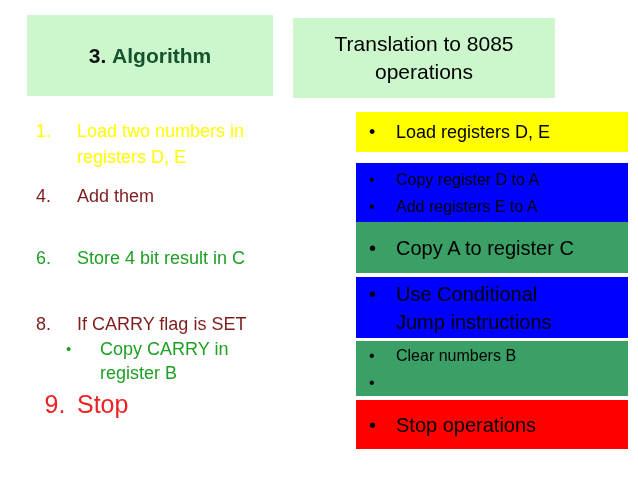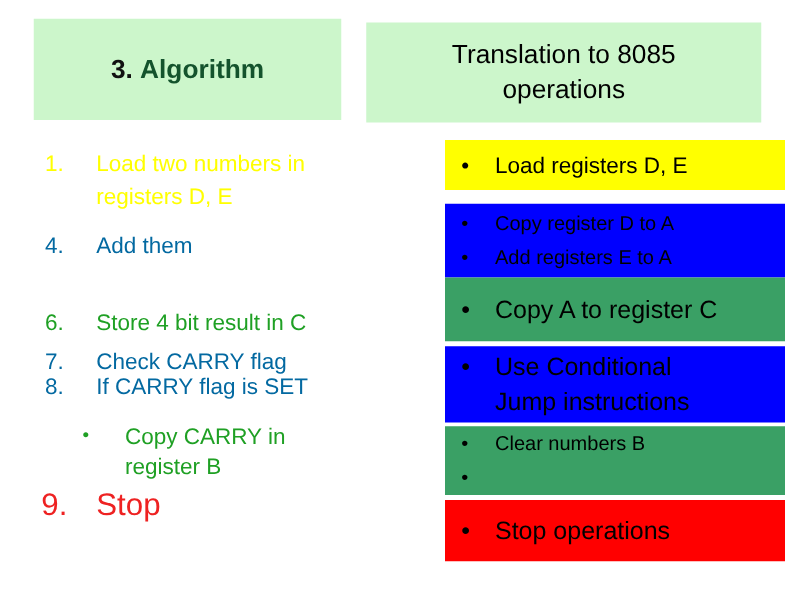--- a/index.html
+++ b/index.html
@@ -7,38 +7,38 @@
     position:relative; width:638px; height:478px; background:#ffffff;
     font-family:"Liberation Sans", sans-serif; overflow:hidden;
   }
 
   
   .hdr {
     position:absolute; background:#ccf6cb;
     display:flex; align-items:center; justify-content:center; text-align:center;
   }
   .hdr-left  { left:27px; top:15px; width:246px; height:81px; font-weight:bold; font-size:21px; }
-  .hdr-right { left:293px; top:18px; width:316px; height:80px; font-size:21px; line-height:28px; color:#000; }
+  .hdr-right { left:293px; top:18px; width:262px; height:80px; font-size:21px; line-height:28px; color:#000; }
   .hdr-right .wrap { max-width:250px; }
   .t-black { color:#111111; }
   .t-title-red { color:#14532d; }
 
   
   .row { position:absolute; font-size:18px; line-height:26px; }
   .row .marker { display:inline-block; width:41px; vertical-align:top; }
   .row .txt    { display:inline-block; vertical-align:top; }
   .t-yellow { color:#ffff00; }
-  .t-navy   { color:#0369a1; }
+  .t-navy   { color:#7f1d1d; }
   .t-green  { color:#1fa024; }
-  .t-red    { color:#ee2222; }
+  .t-red    { color:#ee2222;text-align:center; }
   .row-1 { left:36px; top:118px; }  .row-1 .txt { width:192px; }
   .row-4 { left:36px; top:183px; }
   .row-6 { left:36px; top:245px; }
   .row-7 { left:36px; top:276px; }
-  .row-8 { left:36px; top:296px; }
+  .row-8 { left:36px; top:311px; }
   .row-sub { left:66px; top:337px; line-height:24px; }
   .row-sub .marker { width:34px; font-size:15px; }
   .row-sub .txt { width:152px; }
   .row-9 { left:33px; top:390px; font-size:25px; line-height:28px; }
   .row-9 .marker { width:44px; }
 
   
   .tbox {
     position:absolute; left:356px; width:272px; color:#000;
     display:flex; flex-direction:column; justify-content:center;
@@ -72,23 +72,20 @@
   </div>
 
   <div class="row row-1 t-yellow">
     <span class="marker">1.</span><span class="txt">Load two numbers in registers D, E</span>
   </div>
   <div class="row row-4 t-navy">
     <span class="marker">4.</span><span class="txt">Add them</span>
   </div>
   <div class="row row-6 t-green">
     <span class="marker">6.</span><span class="txt">Store 4 bit result in C</span>
-  </div>
-  <div class="row row-7 t-navy">
-    <span class="marker">7.</span><span class="txt">Check CARRY flag</span>
   </div>
   <div class="row row-8 t-navy">
     <span class="marker">8.</span><span class="txt">If CARRY flag is SET</span>
   </div>
   <div class="row row-sub t-green">
     <span class="marker">•</span><span class="txt">Copy CARRY in register B</span>
   </div>
   <div class="row row-9 t-red">
     <span class="marker">9.</span><span class="txt">Stop</span>
   </div>

